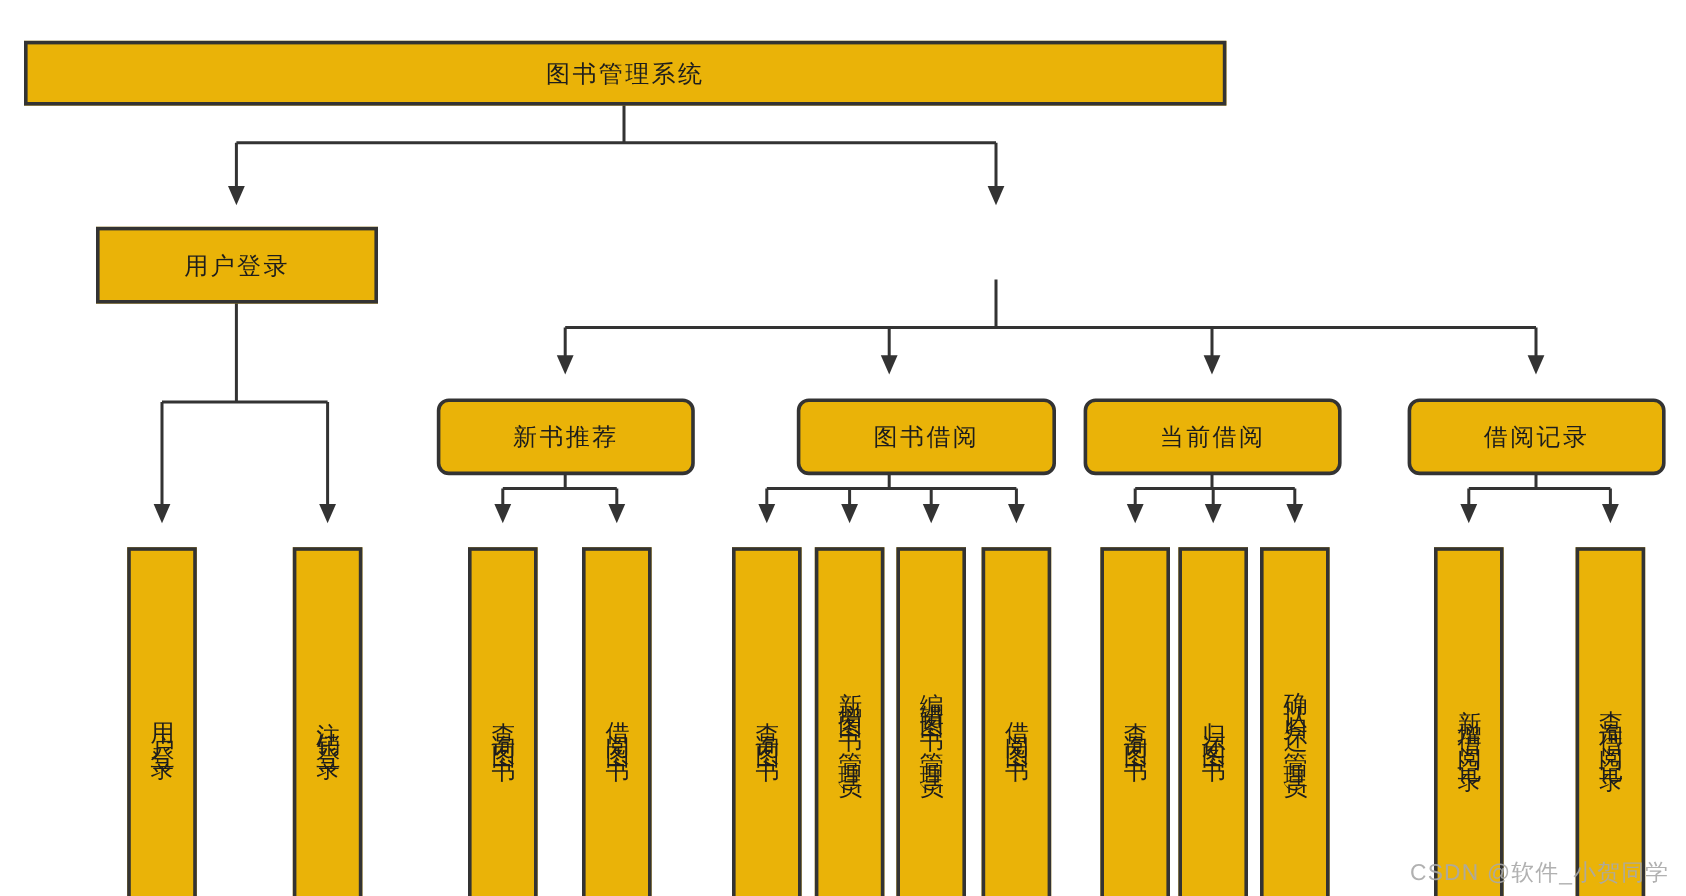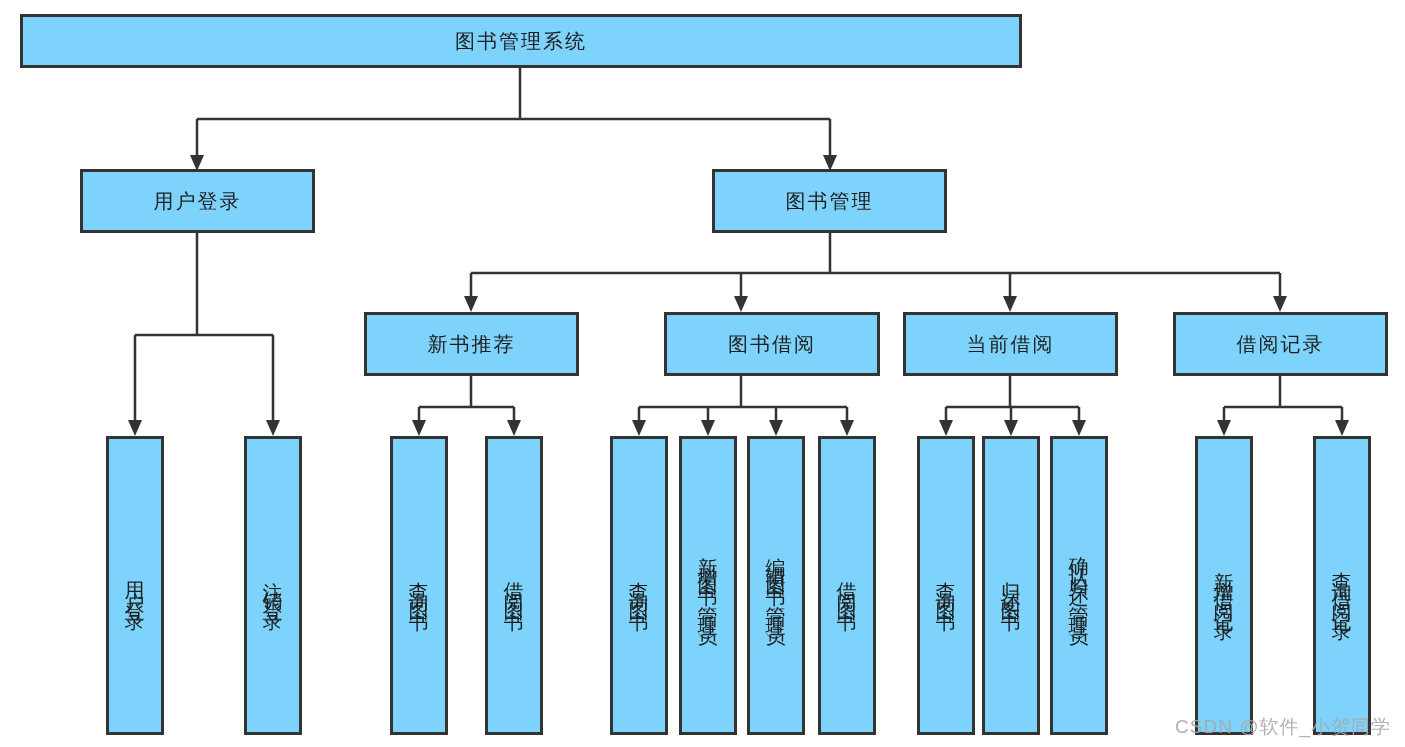--- a/index.html
+++ b/index.html
@@ -2,29 +2,29 @@
 <html><head>
 <meta charset="utf-8">
 <style>
   html,body{margin:0;padding:0;background:#ffffff;}
   body{font-family:"Liberation Sans",sans-serif;}
   .canvas{
     position:relative;width:1405px;height:747px;background:#ffffff;overflow:hidden;
   }
   .connectors{position:absolute;left:0;top:0;z-index:1;}
   .box{
-    position:absolute;background:#7dd3fc;border:3px solid #333333;
-    box-sizing:border-box;z-index:2;display:flex;align-items:center;justify-content:center;
+    position:absolute;background:#eab308;border:3px solid #333333;
+    box-sizing:border-box;z-index:2;display:flex;align-items:center;justify-content:center;margin-top:20px;
   }
   .hbox span{
     color:#1d1d1d;font-size:20px;letter-spacing:2px;white-space:nowrap;
   }
   .root{left:20px;top:14px;width:1002px;height:54px;}
   .l2{top:169px;height:64px;}
-  .l3{top:312px;height:64px;}
+  .l3{top:312px;height:64px;border-radius:10px;}
   .vbox{top:436px;height:299px;width:58px;}
   .vtext{
     writing-mode:vertical-rl;color:#1d1d1d;font-size:20px;
     letter-spacing:10px;line-height:1;white-space:nowrap;
   }
   .watermark{
     position:absolute;right:14px;top:714px;z-index:3;
     color:#a9a9a9;font-size:19px;letter-spacing:1px;opacity:.9;white-space:nowrap;
   }
 </style>
@@ -71,23 +71,20 @@
       <polygon points="1335,420 1349,420 1342,436"></polygon>
     </g>
   </svg>
 
   <div class="box hbox root">
     <span>图书管理系统</span>
   </div>
 
   <div class="box hbox l2" style="left:80px;width:235px;">
     <span>用户登录</span>
-  </div>
-  <div class="box hbox l2" style="left:712px;width:235px;">
-    <span>图书管理</span>
   </div>
 
   <div class="box hbox l3" style="left:364px;width:215px;">
     <span>新书推荐</span>
   </div>
   <div class="box hbox l3" style="left:664px;width:216px;">
     <span>图书借阅</span>
   </div>
   <div class="box hbox l3" style="left:1173px;width:215px;">
     <span>借阅记录</span>

